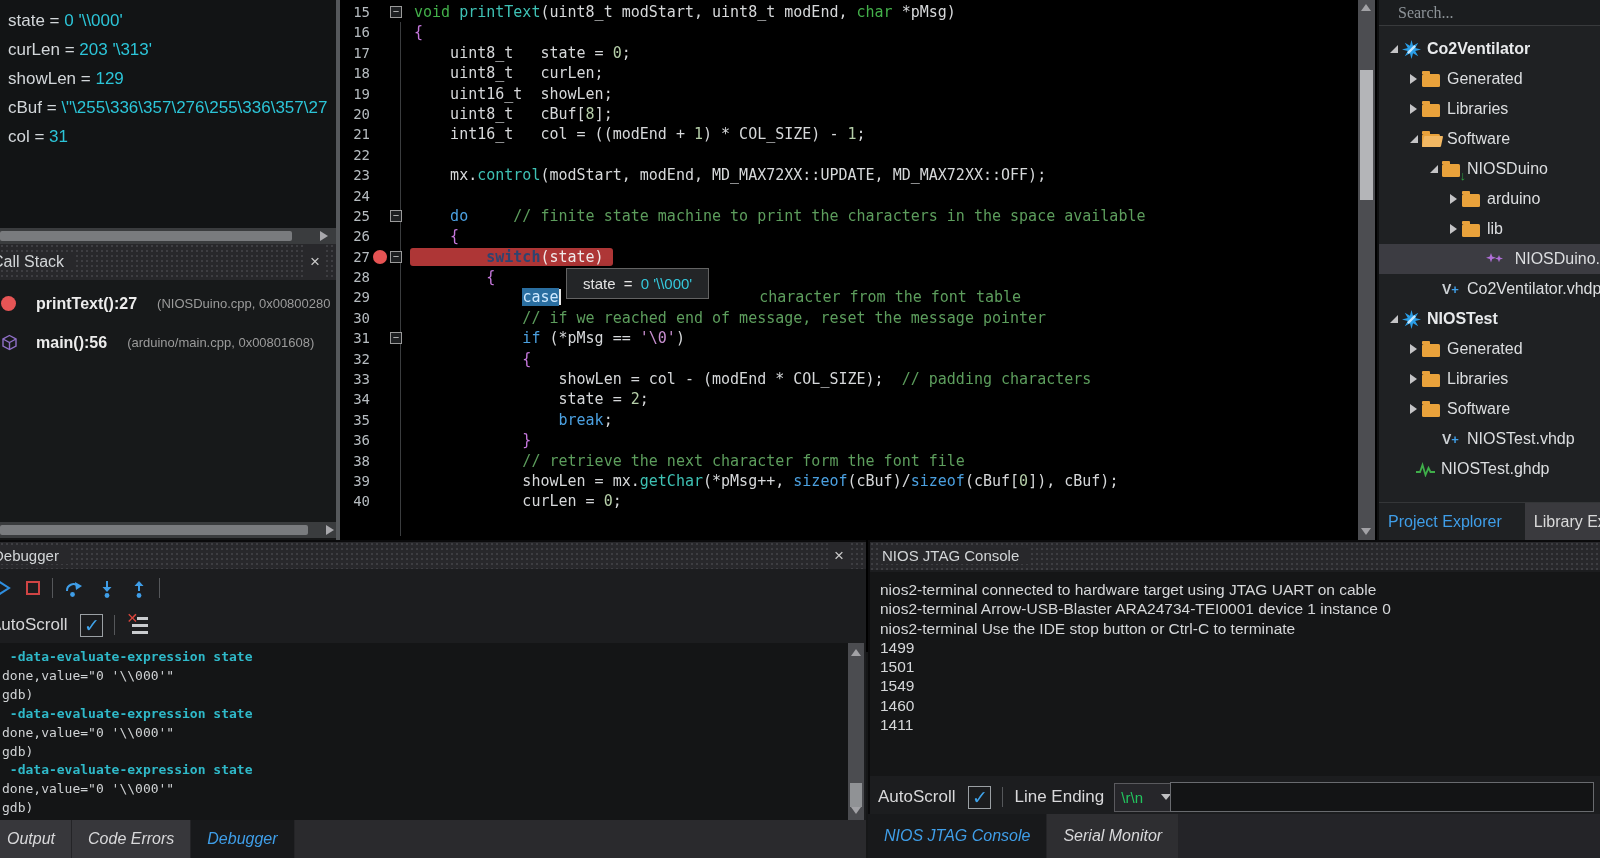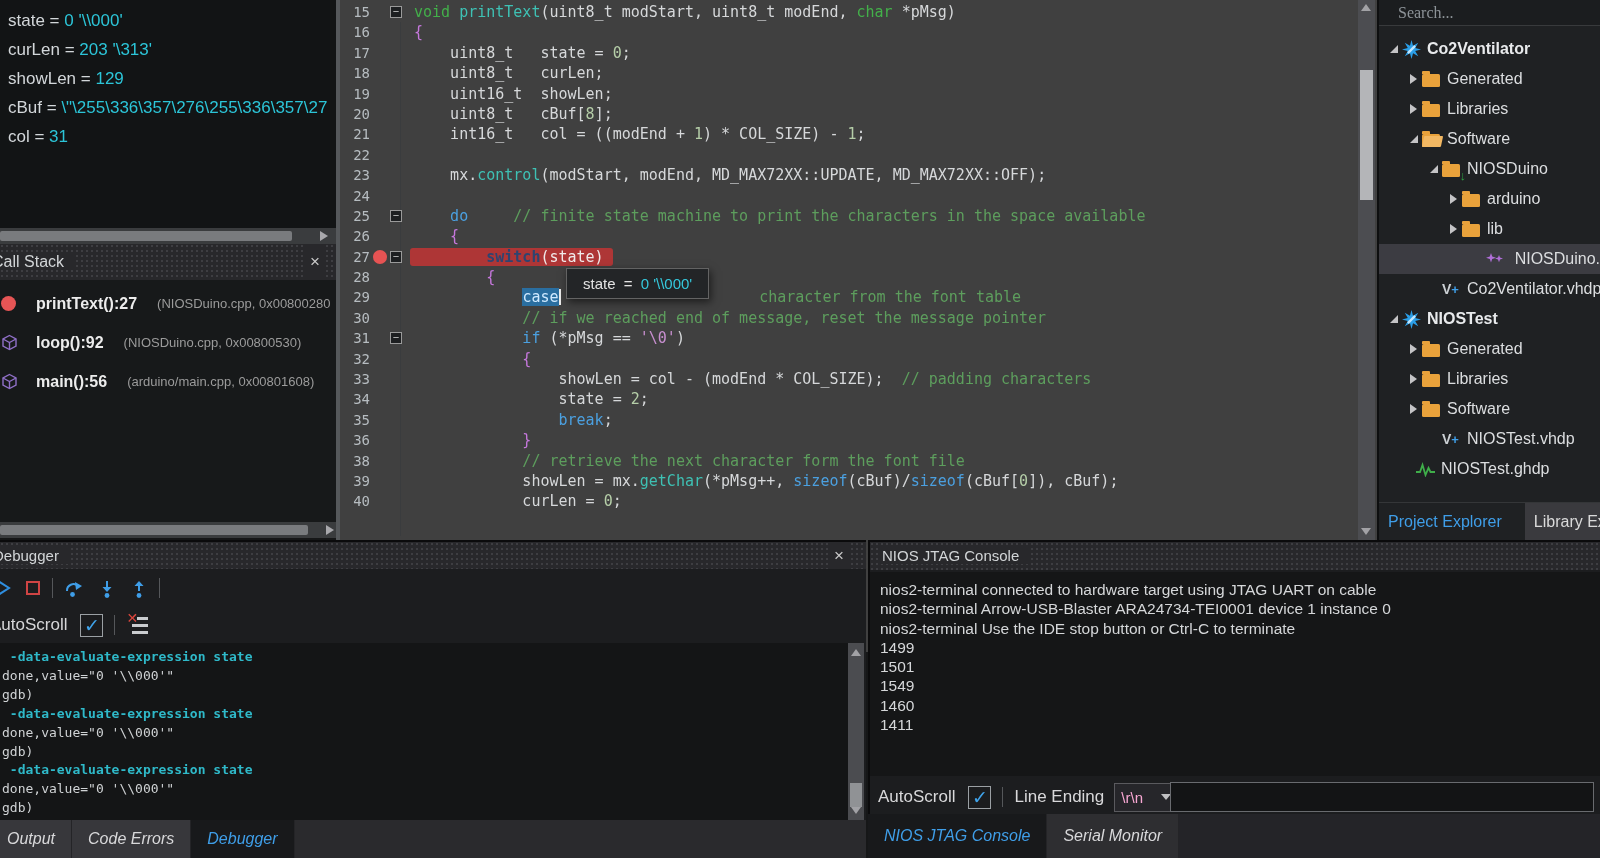--- a/index.html
+++ b/index.html
@@ -66,21 +66,21 @@
   #ltabs { left:0; top:820px; width:866px; height:38px; background:#2a2a2d; display:flex; }
   #rtabs { left:868px; top:814px; width:732px; height:44px; background:#242428; display:flex; }
   .tab { height:100%; display:flex; align-items:center; padding:0 16px; font-size:16px;
          color:#d8d8da; background:#37373b; border-right:1px solid #242427; white-space:nowrap;font-style:italic; }
   .tab.active { background:#18191b; color:#3f9ee8; }
   #rtabs .tab { background:#2e2e31; }
   #rtabs .tab.active { background:#18191b; color:#3f9ee8; }
   #ltabs .tab:first-child span { margin-left:-9px; }
 
   
-  #editor { left:336px; top:0; width:1041px; height:652px; background:#404040; overflow:hidden; }
+  #editor { left:336px; top:0; width:1041px; height:652px; background:#000000; overflow:hidden; }
   #ed-divider { left:0; top:0; width:4px; height:540px; background:#55585b; }
   #ed-guide { left:64px; top:22px; width:1px; height:514px; background:#3a3c3e; }
   #ed-lines { position:absolute; left:4px; top:2px; width:1016px; }
   .line { display:flex; height:20.4px; line-height:20.4px; font-family:"DejaVu Sans Mono",monospace; font-size:15px; white-space:pre; }
   .lnum { flex:0 0 30px; text-align:right; color:#b6bcc0; font-size:14px; }
   .bpcol { flex:0 0 20px; display:flex; align-items:center; justify-content:center; }
   .bpdot { width:14px; height:14px; border-radius:50%; background:#e65353; }
   .foldcol { flex:0 0 16px; display:flex; align-items:center; }
   .foldbox { width:12px; height:12px; border:1px solid #9a9a9a; background:#1d1f21; color:#cfcfcf;
              font-size:11px; line-height:9px; text-align:center; font-family:"Liberation Sans",sans-serif; }
@@ -128,21 +128,21 @@
 
   
   #jtag { left:868px; top:540px; width:732px; height:318px; background:#1c1d1f; border-top:2px solid #0b0b0c; border-left:2px solid #0b0b0c; overflow:hidden; }
   #jtag-title { position:relative; height:28px; line-height:28px; }
   #jtag-title .tt { margin-left:10px; }
   #jtag-out { position:absolute; left:0; top:30px; width:730px; height:204px; background:#151617;
               padding:8px 0 0 10px; font-size:15.5px; line-height:19.3px; color:#d5d7d9; white-space:pre; overflow:hidden; }
   #jtag-controls { position:absolute; left:0; top:236px; width:730px; height:38px; display:flex; align-items:center; }
   #autoscroll-label2, #lineend-label { color:#d8d8da; font-size:17px; }
   #lineend-dd { width:64px; height:29px; background:#26262a; border:1px solid #5a5a5e; margin-left:10px;
-                display:flex; align-items:center; justify-content:space-between; padding:0 6px; color:#f9a8d4; font-size:15px; }
+                display:flex; align-items:center; justify-content:space-between; padding:0 6px; color:#22c55e; font-size:15px; }
   .ddcar { width:0; height:0; border-left:5px solid transparent; border-right:5px solid transparent; border-top:6px solid #c0c0c2; }
   #jtag-input { position:absolute; left:300px; top:4px; width:424px; height:30px; background:#131415;
                 border:1px solid #696b6f; color:#d8d8da; font-size:15px; padding:0 8px; outline:none; }
 
   svg { display:block; }
 </style>
 </head>
 <body>
 
 <div id="stage">
@@ -165,30 +165,20 @@
       <span class="tt">Call Stack</span>
       <span class="closex" style="right:10px;top:0;">×</span>
     </div>
     <div id="cs-rows" style="padding-top:4px;">
         <div class="cs-row">
           <span class="cs-icon">
             <span class="cs-dot"></span>
           </span>
           <span class="cs-fn">printText():27</span>
           <span class="cs-loc">(NIOSDuino.cpp, 0x00800280</span>
-        </div>
-        <div class="cs-row">
-          <span class="cs-icon">
-            <svg width="17" height="17">
-              <path d="M8.5 1.5 L15 5 V12 L8.5 15.5 L2 12 V5 Z" fill="none" stroke="#9070c8" stroke-width="1.4"></path>
-              <path d="M2 5 L8.5 8.5 L15 5 M8.5 8.5 V15.5" fill="none" stroke="#9070c8" stroke-width="1.4"></path>
-            </svg>
-          </span>
-          <span class="cs-fn">loop():92</span>
-          <span class="cs-loc">(NIOSDuino.cpp, 0x00800530)</span>
         </div>
         <div class="cs-row">
           <span class="cs-icon">
             <svg width="17" height="17">
               <path d="M8.5 1.5 L15 5 V12 L8.5 15.5 L2 12 V5 Z" fill="none" stroke="#9070c8" stroke-width="1.4"></path>
               <path d="M2 5 L8.5 8.5 L15 5 M8.5 8.5 V15.5" fill="none" stroke="#9070c8" stroke-width="1.4"></path>
             </svg>
           </span>
           <span class="cs-fn">main():56</span>
           <span class="cs-loc">(arduino/main.cpp, 0x00801608)</span>

